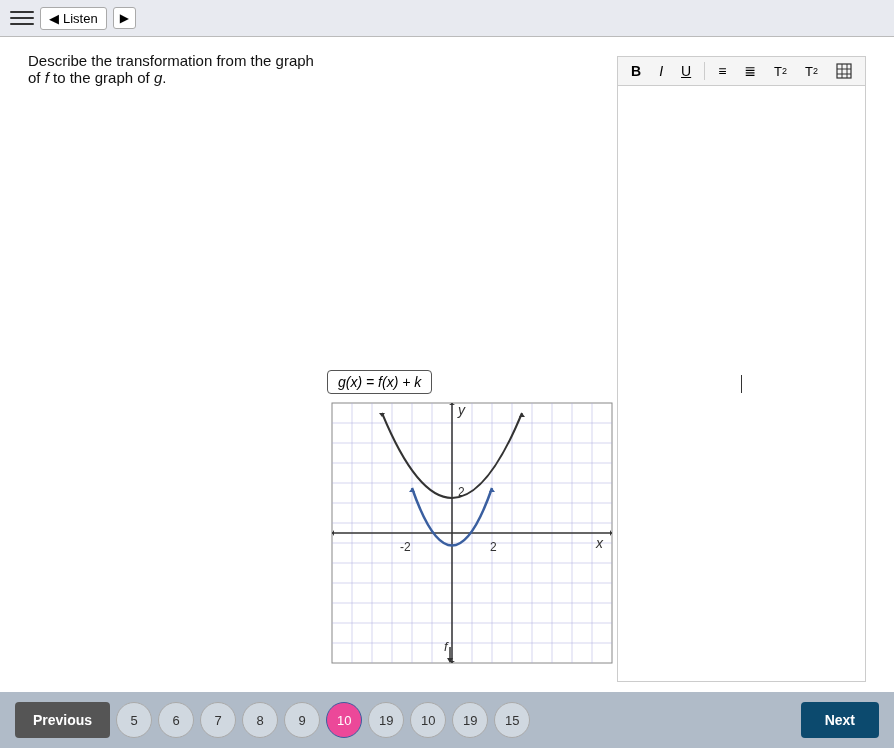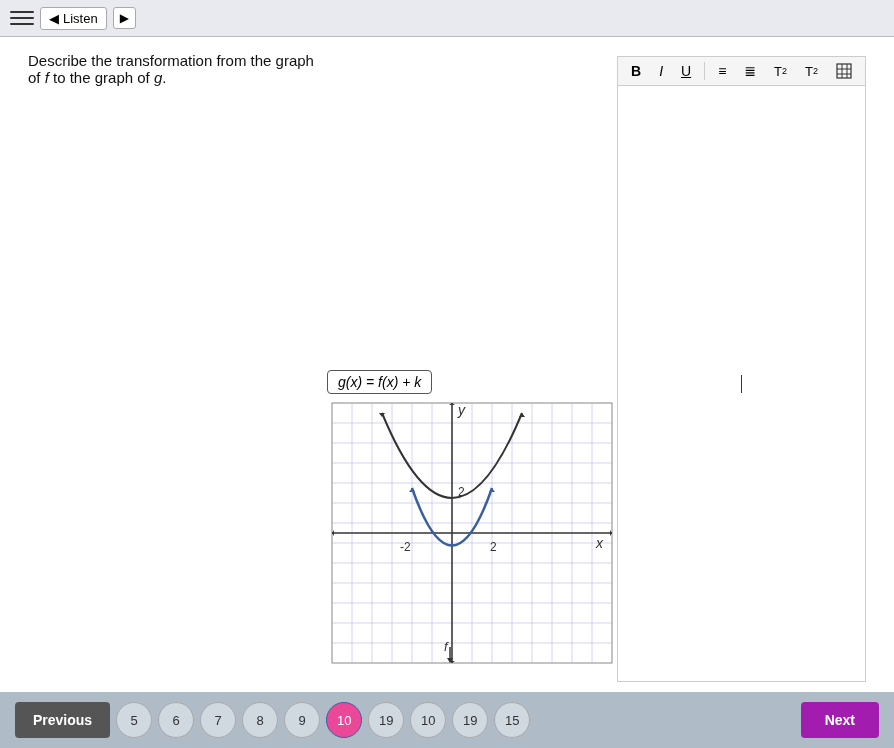--- a/index.html
+++ b/index.html
@@ -202,21 +202,21 @@
       color: #333;
     }
 
     .page-btn.active {
       background: #ec4899;
       color: white;
       border-color: #3a5fa0;
     }
 
     .next-btn {
-      background: #a21caf;
+      background: #0c4a6e;
       color: white;
       border: none;
       border-radius: 4px;
       padding: 10px 24px;
       font-size: 14px;
       cursor: pointer;
       font-weight: bold;
       margin-left: auto;
     }
 

